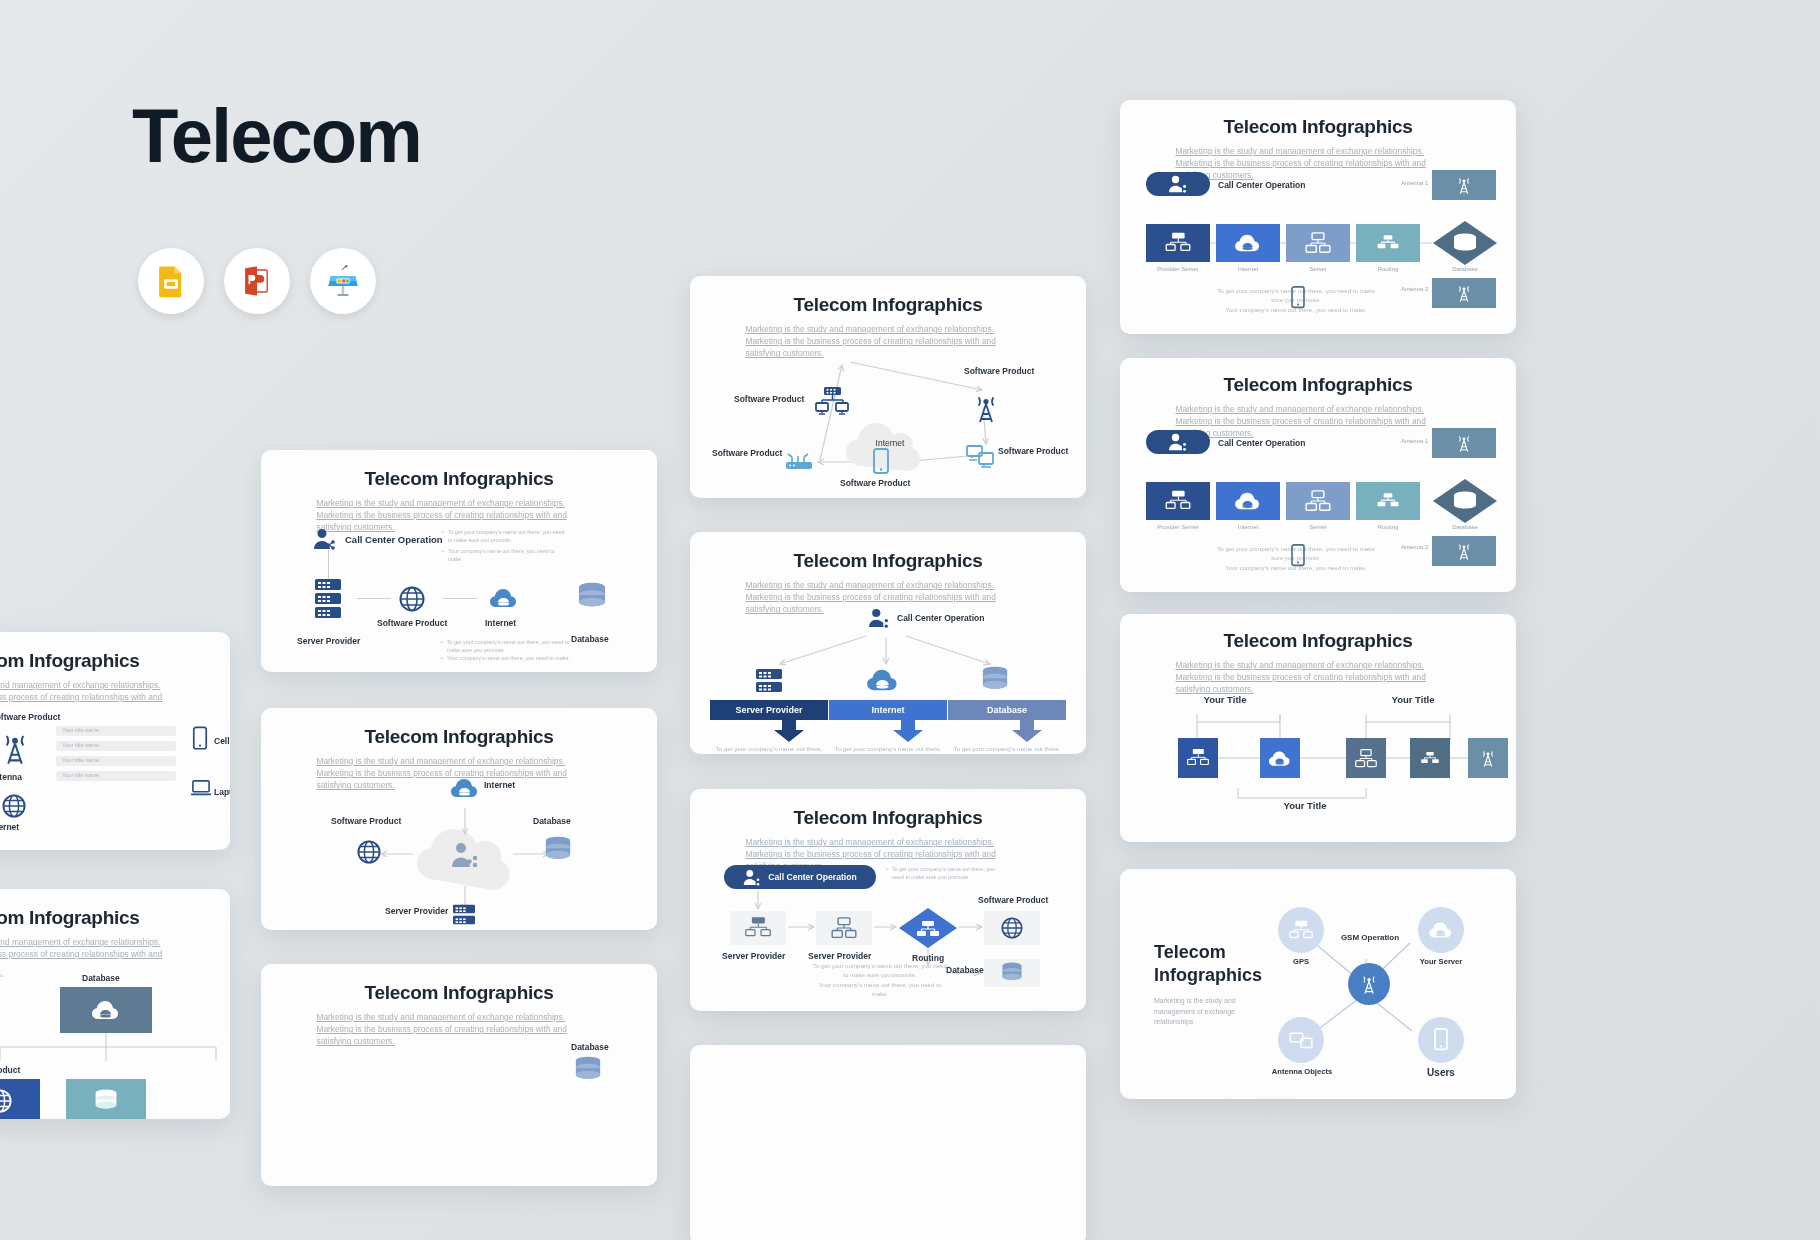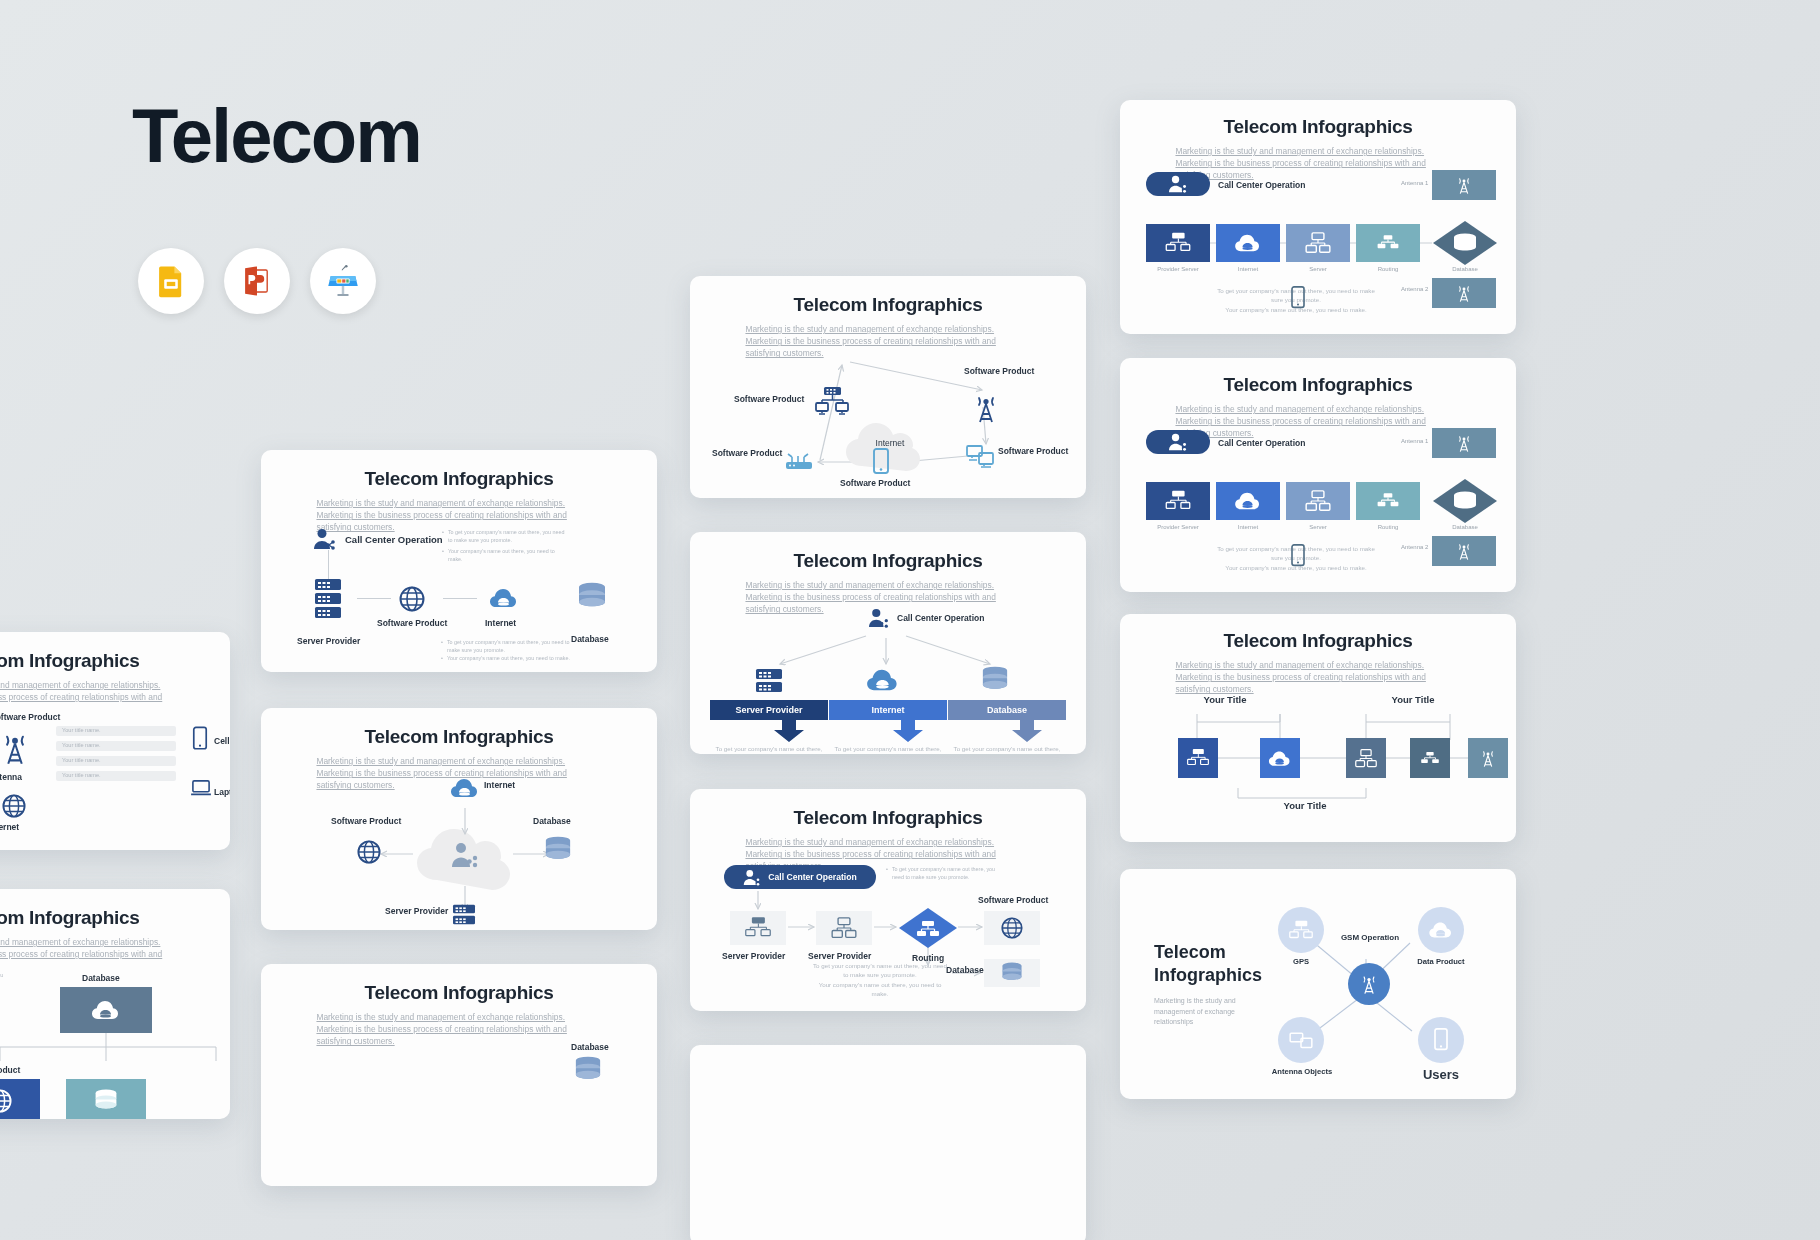--- a/index.html
+++ b/index.html
@@ -836,21 +836,21 @@
 
   <div class="lbl" style="position:absolute;left:200px;top:64px;width:100px;text-align:center;font-size:8px;">GSM Operation</div>
 
   <div style="position:absolute;left:298px;top:38px;width:46px;height:46px;border-radius:50%;background:#cfdcf0;display:flex;align-items:center;justify-content:center;">
     <svg width="26" height="20" viewBox="0 0 30 24">
         <path d="M7 21c-3.6 0-6-2.4-6-5.6 0-2.8 2-4.8 4.8-5.2C6.6 6 10 3 14 3c4.4 0 7.6 3.2 8 7.2 3.2.4 5 2.4 5 5.2 0 3.2-2.4 5.6-6 5.6z" fill="#fff"></path>
         <path d="M9 16.5c0-2.5 2.4-4.5 5.5-4.5s5.5 2 5.5 4.5" fill="#cfdcf0"></path>
         <ellipse cx="14.5" cy="18" rx="5.5" ry="1.6" fill="#cfdcf0"></ellipse>
       </svg>
   </div>
-  <div class="lbl" style="position:absolute;left:290px;top:88px;width:62px;text-align:center;font-size:7.6px;">Data Product</div>
+  <div class="lbl" style="position:absolute;left:290px;top:88px;width:62px;text-align:center;font-size:7.6px;">Your Server</div>
 
   <div style="position:absolute;left:228px;top:94px;width:42px;height:42px;border-radius:50%;background:#4a7fc4;display:flex;align-items:center;justify-content:center;">
     <svg width="18" height="22" viewBox="0 0 26 32">
         <path d="M6 6a7 7 0 0 1 0 7M20 6a7 7 0 0 0 0 7" stroke="#fff" stroke-width="1.8" fill="none" stroke-linecap="round"></path>
         <circle cx="13" cy="9.5" r="2.4" fill="#fff"></circle>
         <path d="M13 12l-6 18M13 12l6 18M9 22h8M7.5 27h11" stroke="#fff" stroke-width="1.8" fill="none"></path>
       </svg>
   </div>
 
   <div style="position:absolute;left:158px;top:148px;width:46px;height:46px;border-radius:50%;background:#cfdcf0;display:flex;align-items:center;justify-content:center;">
@@ -860,21 +860,21 @@
       </svg>
   </div>
   <div class="lbl" style="position:absolute;left:144px;top:198px;width:76px;text-align:center;font-size:7.6px;">Antenna Objects</div>
 
   <div style="position:absolute;left:298px;top:148px;width:46px;height:46px;border-radius:50%;background:#cfdcf0;display:flex;align-items:center;justify-content:center;">
     <svg width="16" height="24" viewBox="0 0 18 28">
         <rect x="2" y="1" width="14" height="24" rx="2.4" fill="none" stroke="#fff" stroke-width="2"></rect>
         <circle cx="9" cy="21.5" r="1.3" fill="#fff"></circle>
       </svg>
   </div>
-  <div class="lbl" style="position:absolute;left:298px;top:198px;width:46px;text-align:center;font-size:13px;">Users</div>
+  <div class="lbl" style="position:absolute;left:298px;top:198px;width:46px;text-align:center;font-size:10px;">Users</div>
 </div>
 
 <div class="slide" style="left:-140px; top:632px; width:370px; height:218px;">
   <div class="s-title" style="margin-top:18px;">Telecom Infographics</div>
   <div class="s-sub">Marketing is the study and management of exchange relationships. Marketing is the business process of creating relationships with and satisfying customers.</div>
 
   <div class="lbl" style="position:absolute;left:130px;top:80px;">Software Product</div>
 
   <div style="position:absolute;left:140px;top:98px;">
     <svg width="30" height="36" viewBox="0 0 26 32">

